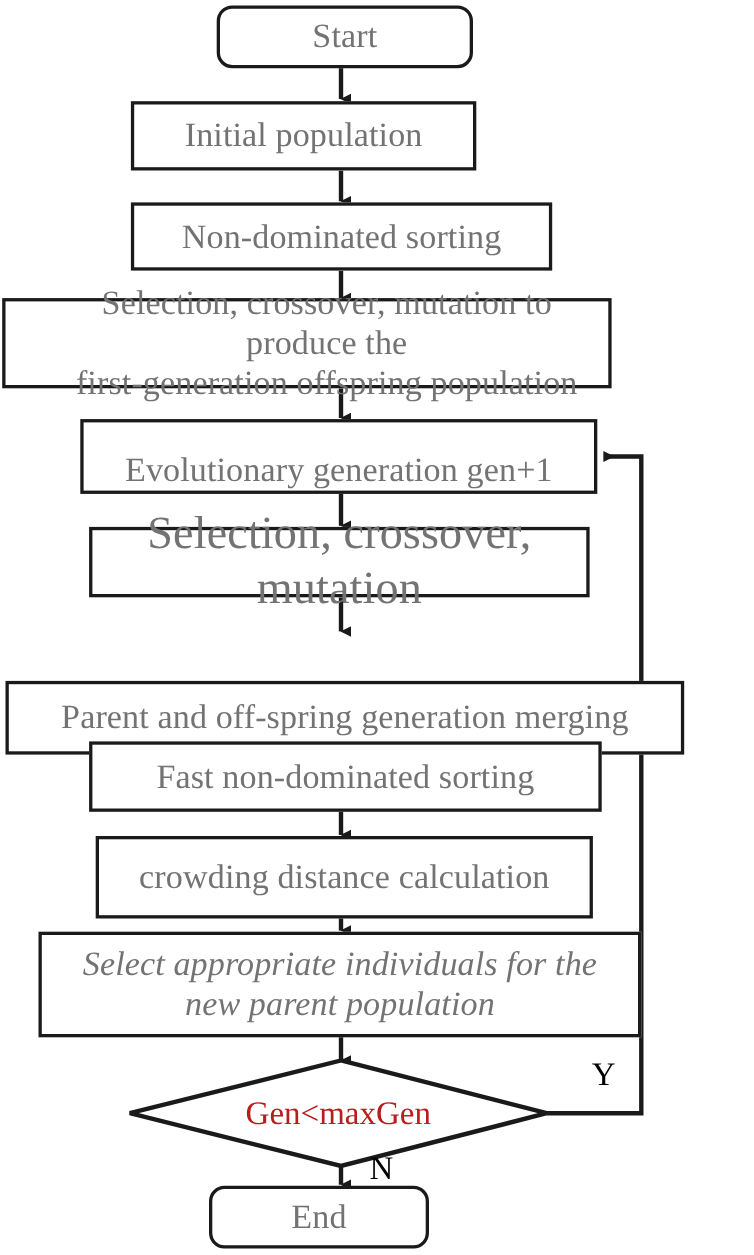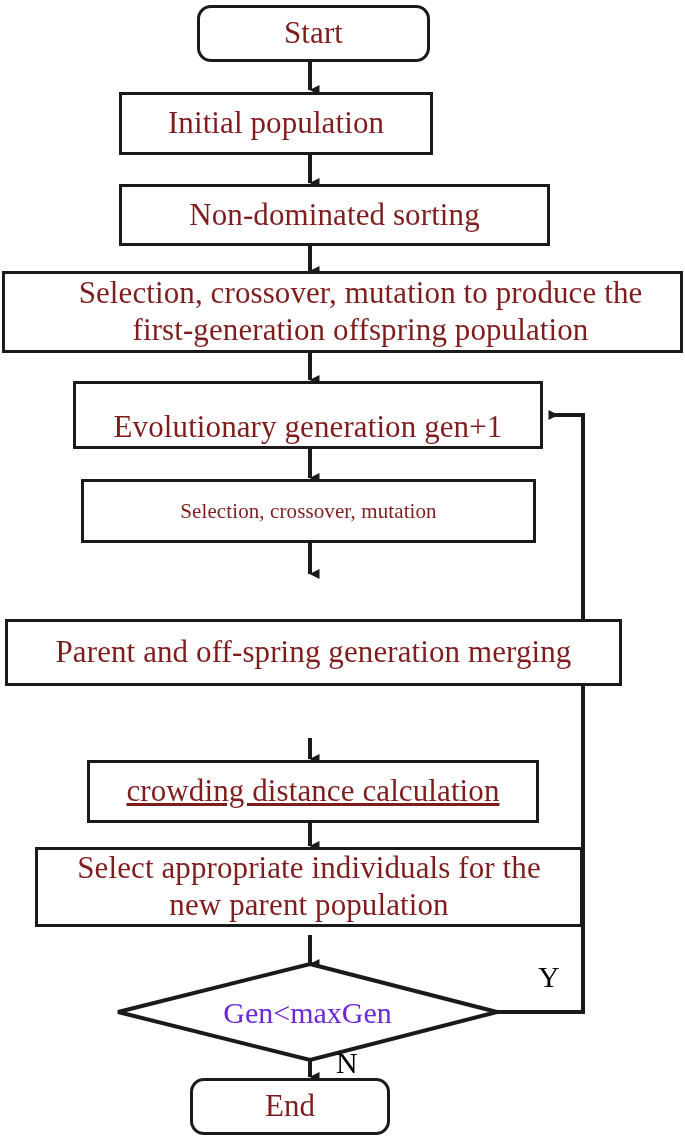--- a/index.html
+++ b/index.html
@@ -26,21 +26,21 @@
   }
   .node {
     position: absolute;
     box-sizing: border-box;
     background: #ffffff;
     border: 3px solid #1a1a1a;
     display: flex;
     align-items: center;
     justify-content: center;
     text-align: center;
-    color: #7f1d1d;
+    color: #737373;
     line-height: 1.18;
     z-index: 3;
   }
   .node.process {
     border-radius: 0;
   }
   .node.terminator {
     border-radius: 14px;
   }
   .node-label {
@@ -52,21 +52,21 @@
   .edge-label {
     position: absolute;
     color: #000000;
     z-index: 4;
     font-size: 30px;
     line-height: 1;
   }
   .diamond-label {
     position: absolute;
     z-index: 4;
-    color: #6d28d9;
+    color: #b91c1c;
     text-align: center;
     font-size: 30px;
     line-height: 1;
   }
 </style>
 </head>
 <body>
 
 <div id="flowchart-canvas">
 
@@ -108,47 +108,50 @@
   </svg>
 
   <div class="node terminator" style="left:197px; top:5px; width:233px; height:57px; font-size:31px;">
     <span class="node-label">Start</span>
   </div>
 
   <div class="node process" style="left:119px; top:92px; width:314px; height:63px; font-size:31px;">
     <span class="node-label">Initial population</span>
   </div>
 
-  <div class="node process" style="left:119px; top:184px; width:431px; height:62px; font-size:31px;">
+  <div class="node process" style="left:119px; top:184px; width:383px; height:62px; font-size:31px;">
     <span class="node-label">Non-dominated sorting</span>
   </div>
 
-  <div class="node process" style="left:2px; top:271px; width:681px; height:82px; font-size:31px;padding-left:36px;">
+  <div class="node process" style="left:2px; top:271px; width:554px; height:82px; font-size:31px;padding-left:36px;">
     <span class="node-label">Selection, crossover, mutation to produce the
 first-generation offspring population</span>
   </div>
 
   <div class="node process" style="left:73px; top:381px; width:470px; height:68px; font-size:31px;align-items:flex-end;">
     <span class="node-label">Evolutionary generation gen+1</span>
   </div>
 
-  <div class="node process" style="left:81px; top:479px; width:455px; height:64px; font-size:21px;">
+  <div class="node process" style="left:81px; top:479px; width:455px; height:64px; font-size:42px;">
     <span class="node-label">Selection, crossover, mutation</span>
   </div>
 
   <div class="node process" style="left:5px; top:575px; width:617px; height:67px; font-size:31px;margin-top:44px;">
     <span class="node-label">Parent and off-spring generation merging</span>
   </div>
 
+  <div class="node process" style="left:81px; top:674px; width:466px; height:64px; font-size:31px;">
+    <span class="node-label">Fast non-dominated sorting</span>
+  </div>
 
-  <div class="node process" style="left:87px; top:760px; width:452px; height:63px; font-size:31px;text-decoration:underline;">
+  <div class="node process" style="left:87px; top:760px; width:452px; height:75px; font-size:31px;">
     <span class="node-label">crowding distance calculation</span>
   </div>
 
-  <div class="node process" style="left:35px; top:847px; width:548px; height:80px; font-size:31px;">
+  <div class="node process" style="left:35px; top:847px; width:548px; height:96px; font-size:31px;font-style:italic;">
     <span class="node-label">Select appropriate individuals for the
 new parent population</span>
   </div>
 
   <div class="diamond-label" style="left:118px; top:998px; width:379px;">
     <span>Gen&lt;maxGen</span>
   </div>
 
   <div class="node terminator" style="left:190px; top:1078px; width:200px; height:57px; font-size:31px;">
     <span class="node-label">End</span>

